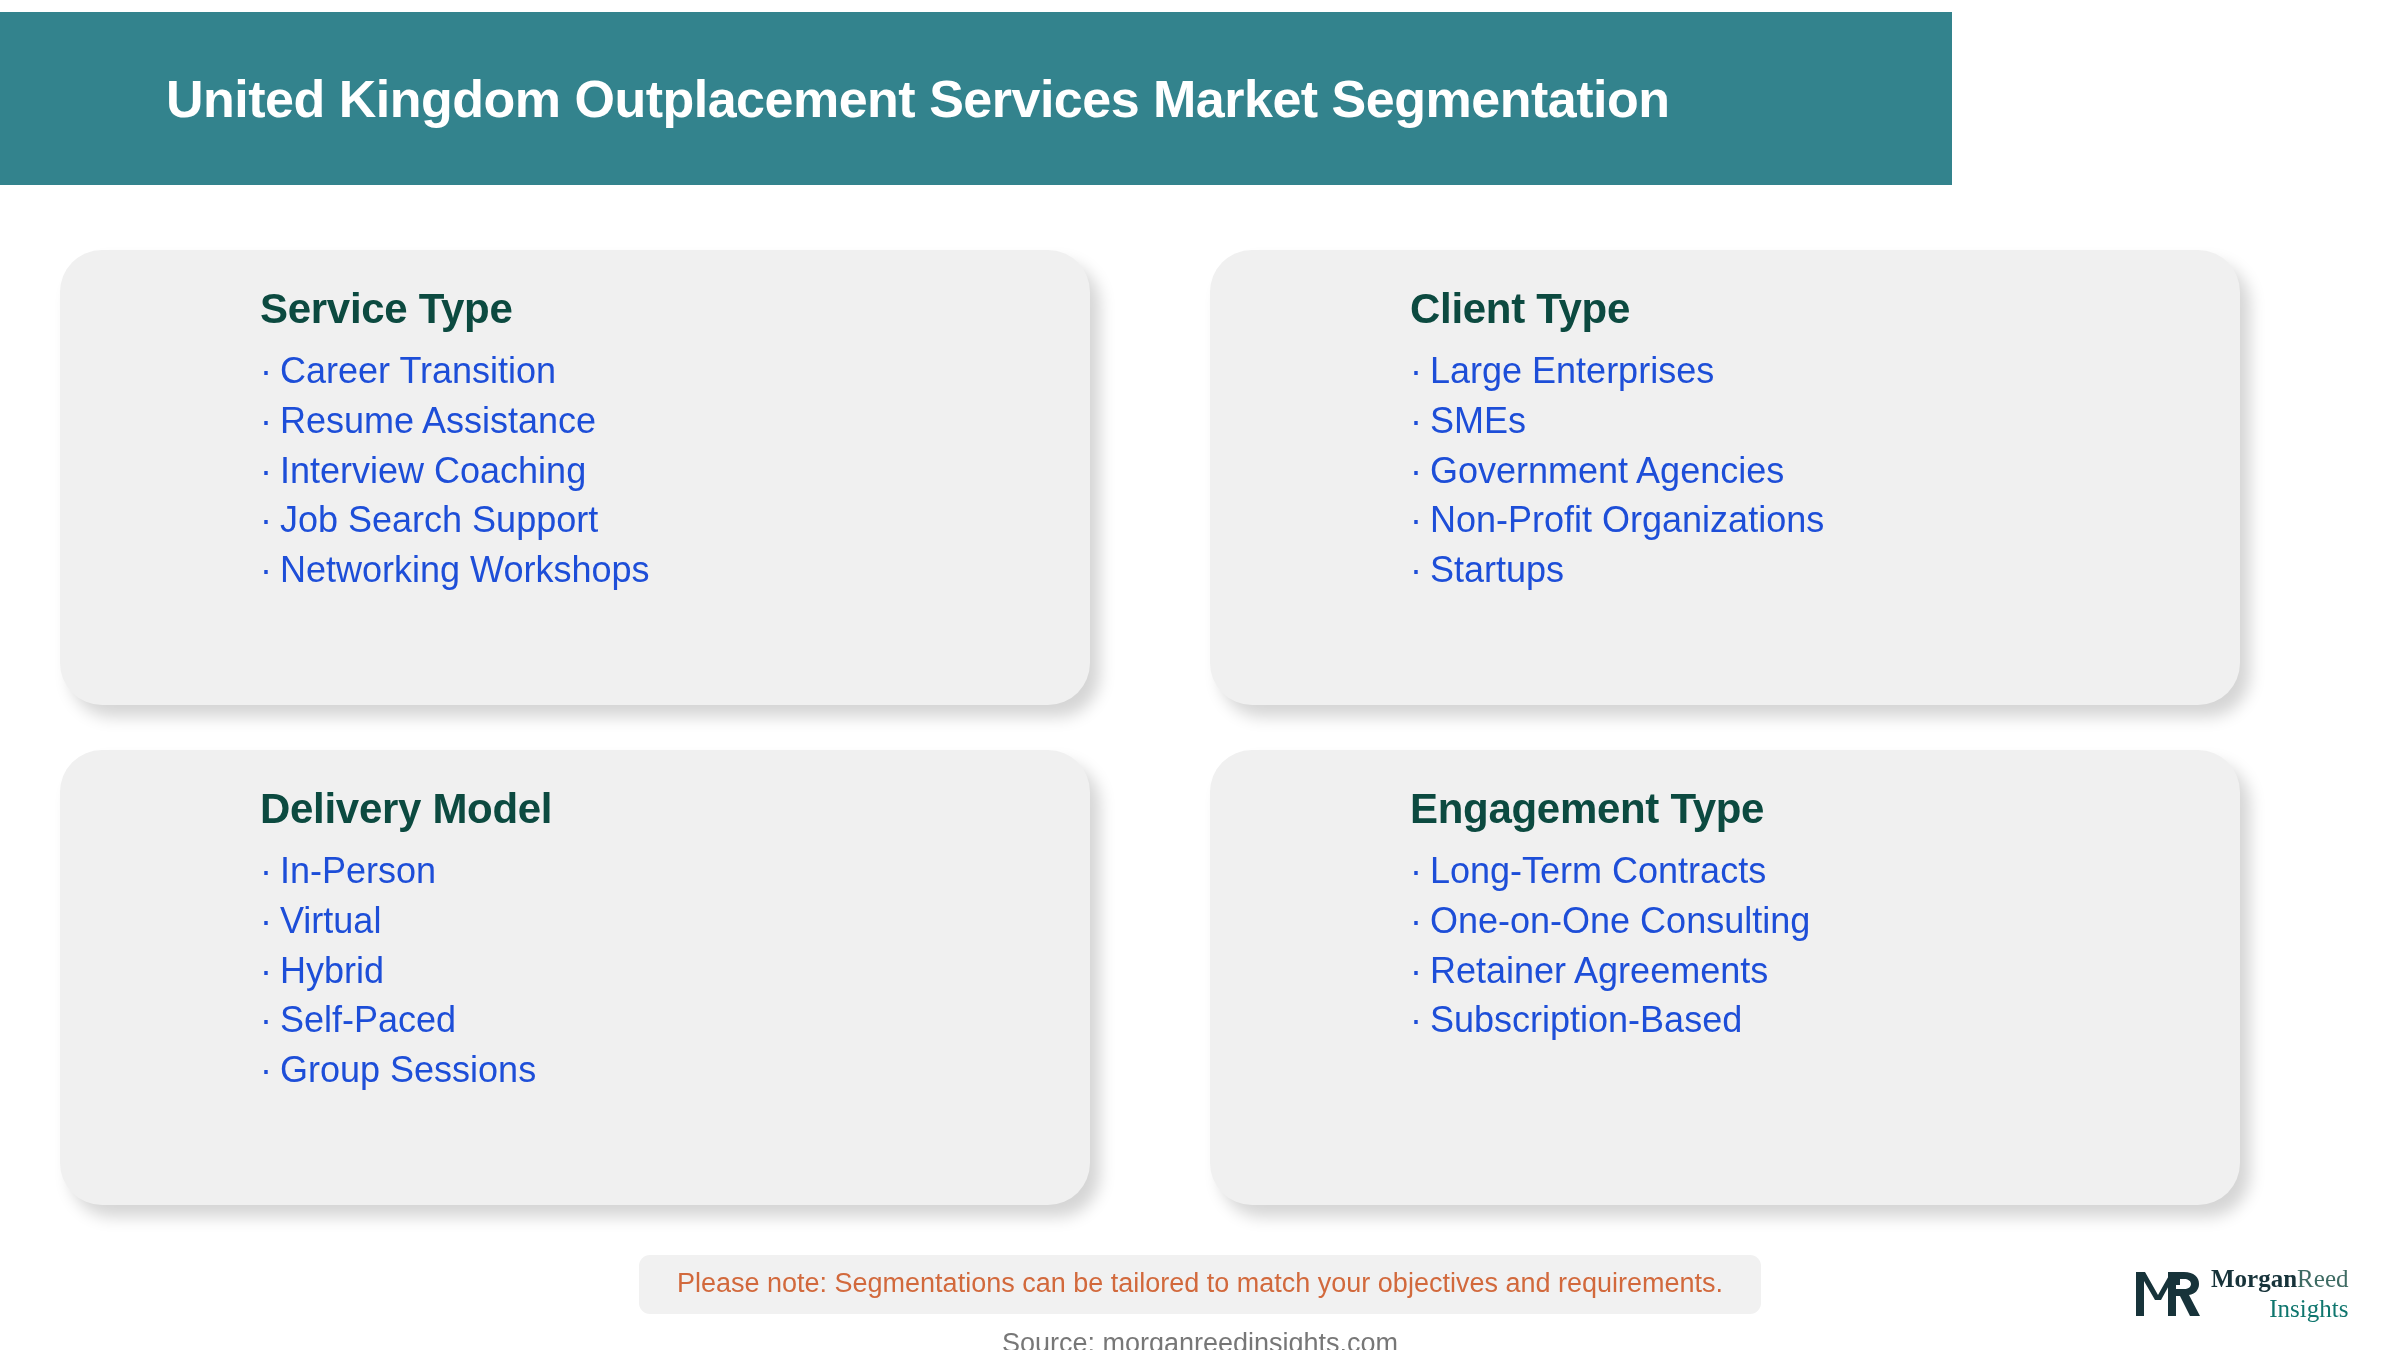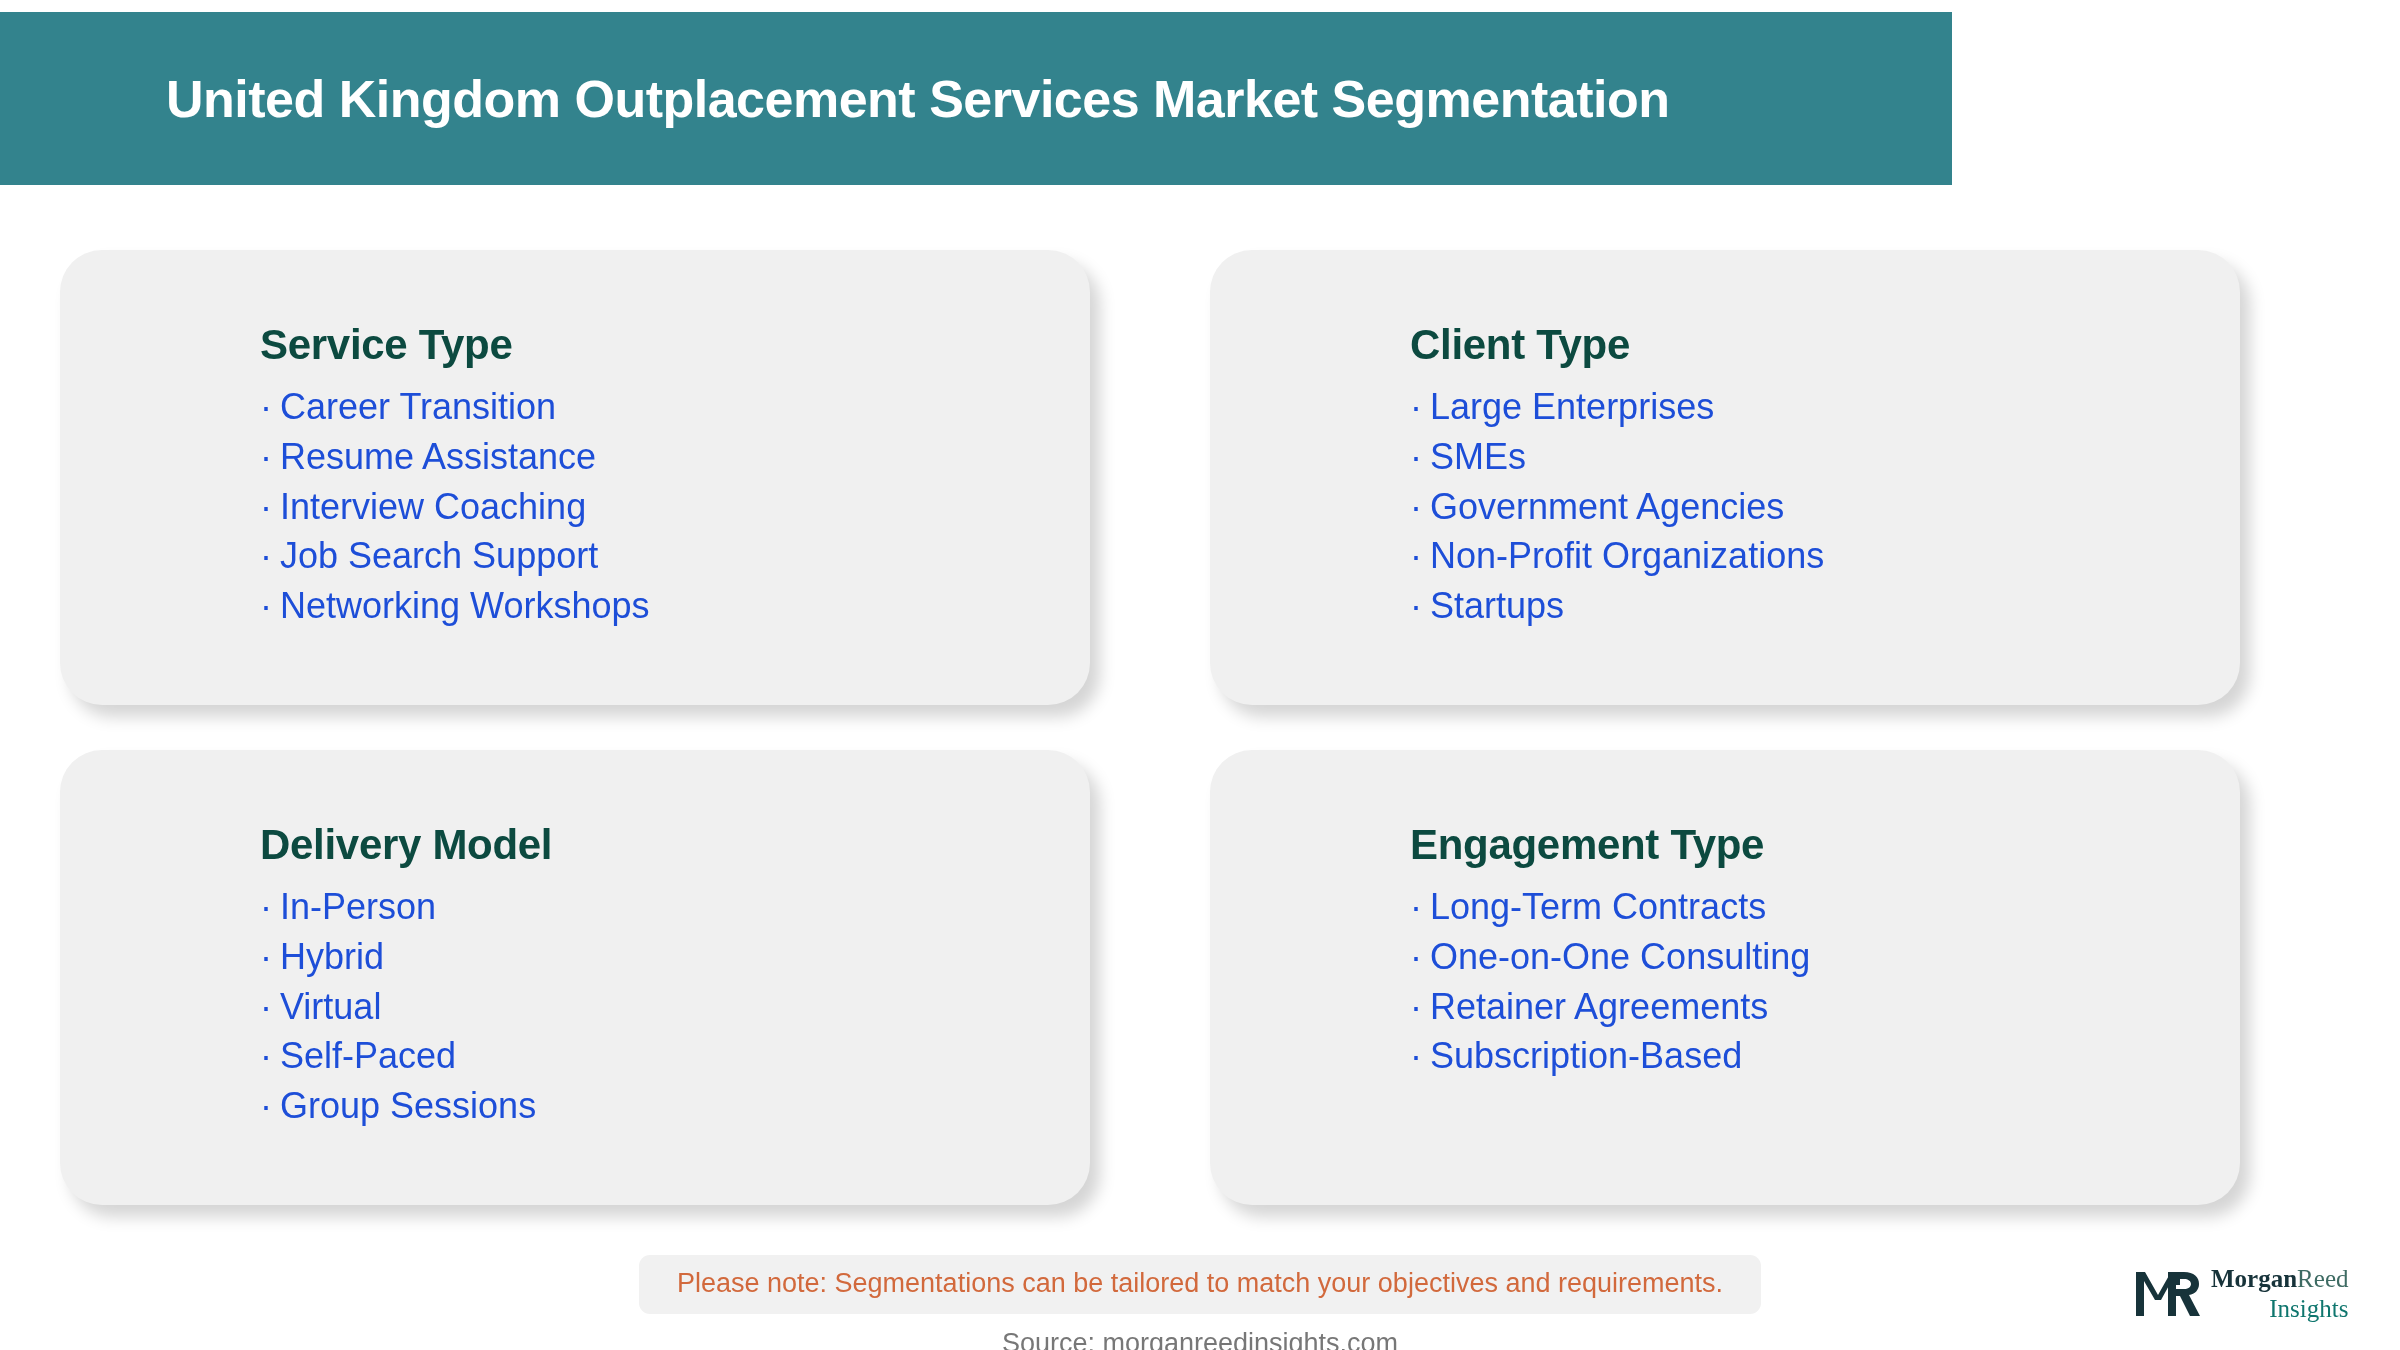--- a/index.html
+++ b/index.html
@@ -51,21 +51,21 @@
   .grid-row.row-2 {
     margin-top: 45px;
   }
   .card {
     width: 1030px;
     height: 455px;
     background: #f0f0f0;
     border-radius: 42px;
     box-shadow: 10px 12px 16px rgba(0, 0, 0, 0.17);
     box-sizing: border-box;
-    padding: 72px 40px 0 200px;
+    padding: 36px 40px 0 200px;
     position: relative;
   }
   .card-title {
     color: #0c4a40;
     font-size: 42px;
     font-weight: bold;
     letter-spacing: -0.3px;
     line-height: 1.1;
     margin: 0 0 14px 0;
   }
@@ -182,22 +182,22 @@
     </div>
 
   </div>
 
   <div class="grid-row row-2">
 
     <div class="card">
       <div class="card-title">Delivery Model</div>
       <ul class="card-list">
         <li><span class="bullet">·</span><span>In-Person</span></li>
+        <li><span class="bullet">·</span><span>Virtual</span></li>
         <li><span class="bullet">·</span><span>Hybrid</span></li>
-        <li><span class="bullet">·</span><span>Virtual</span></li>
         <li><span class="bullet">·</span><span>Self-Paced</span></li>
         <li><span class="bullet">·</span><span>Group Sessions</span></li>
       </ul>
     </div>
 
     <div class="card">
       <div class="card-title">Engagement Type</div>
       <ul class="card-list">
         <li><span class="bullet">·</span><span>Long-Term Contracts</span></li>
         <li><span class="bullet">·</span><span>One-on-One Consulting</span></li>

